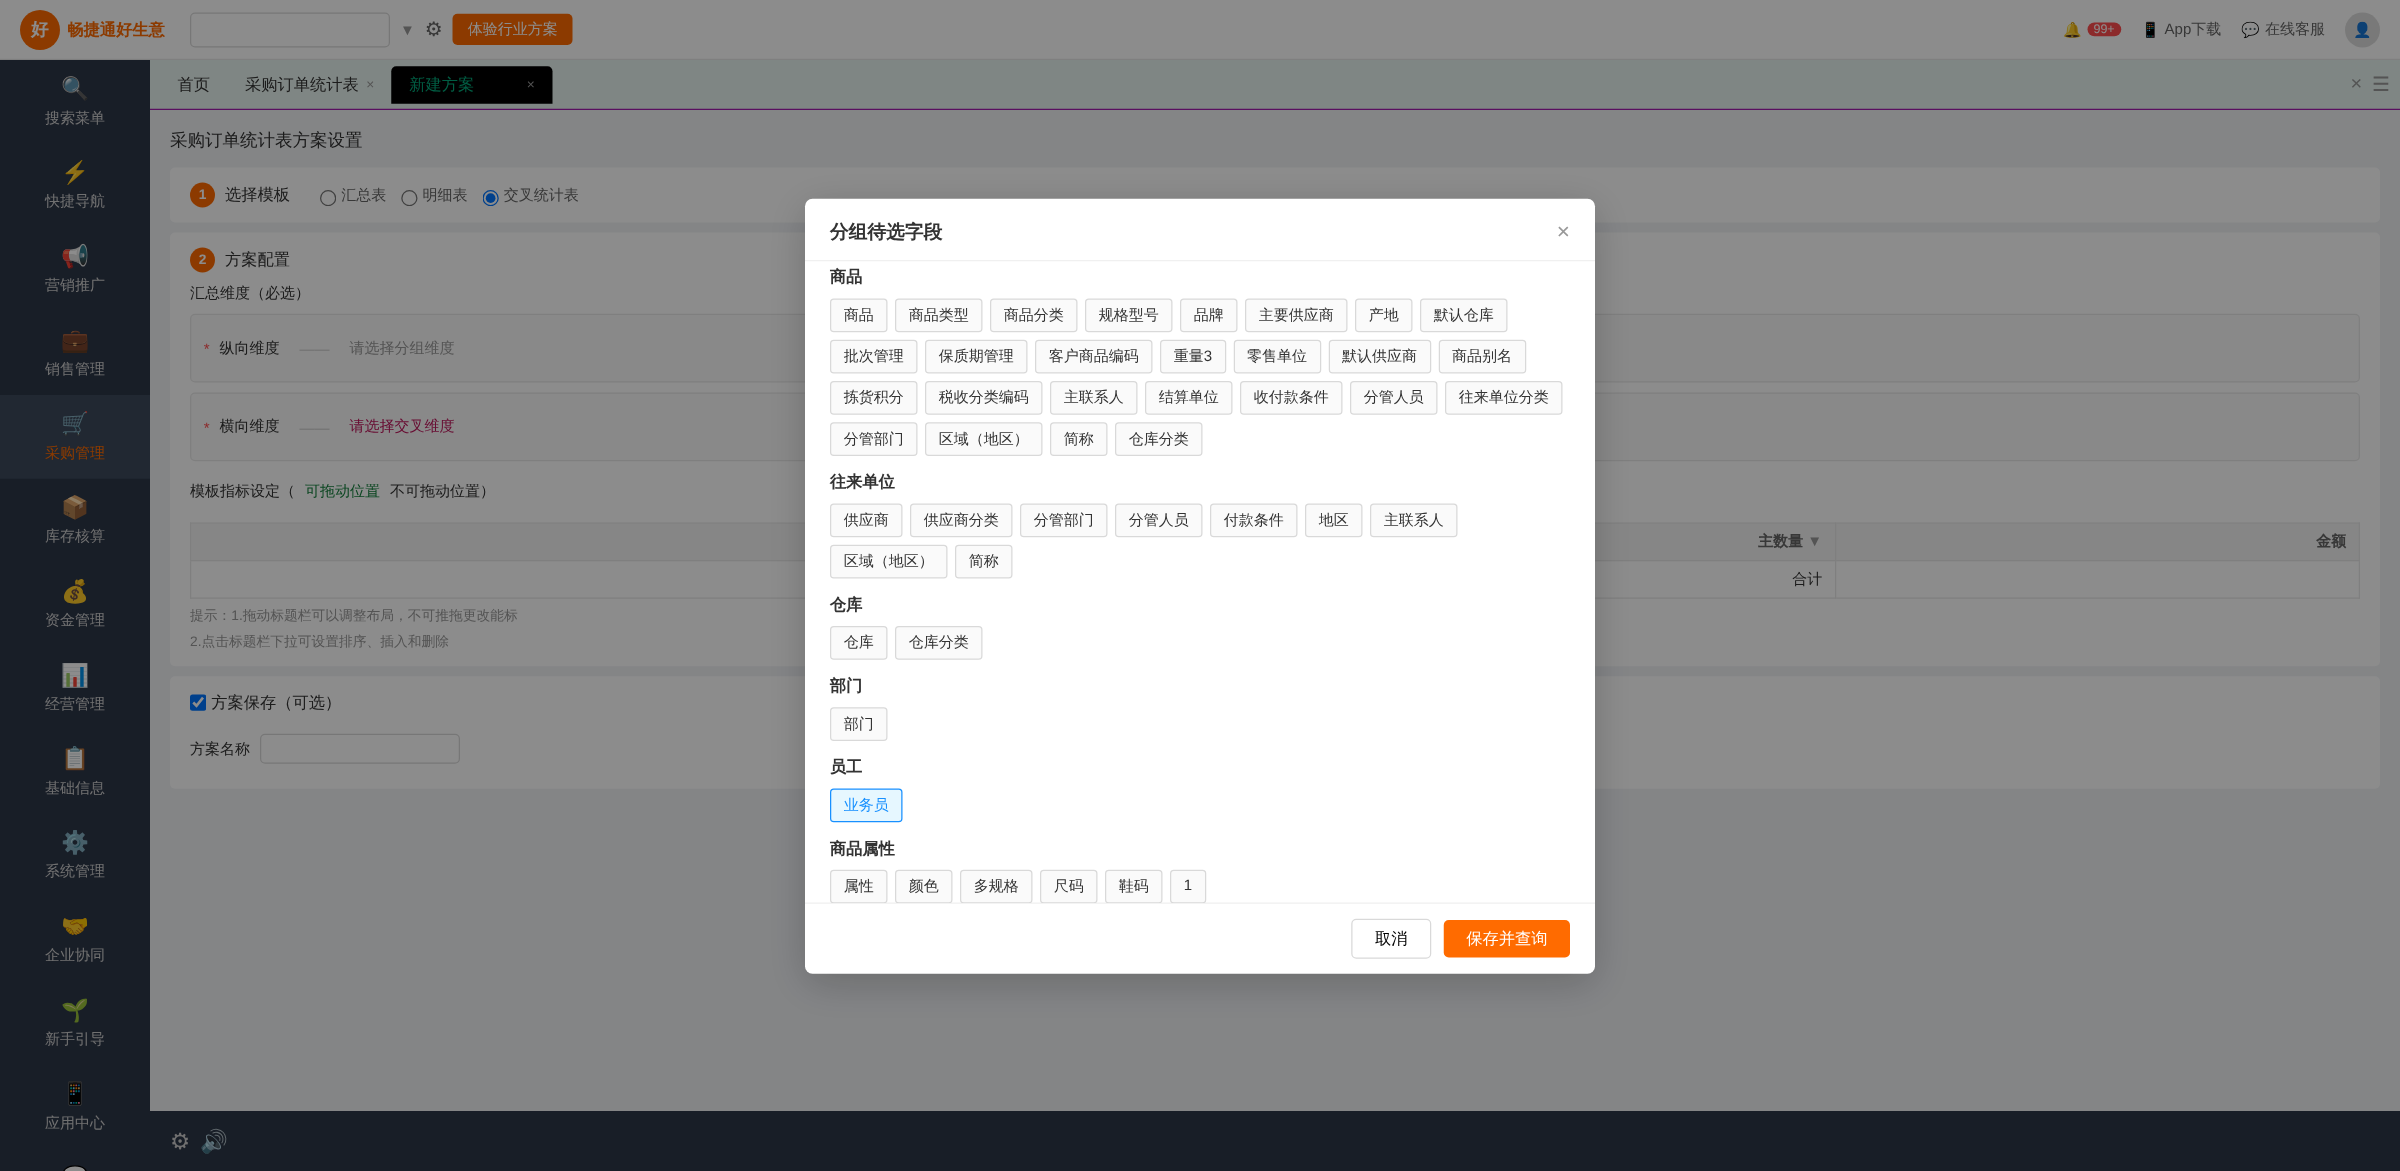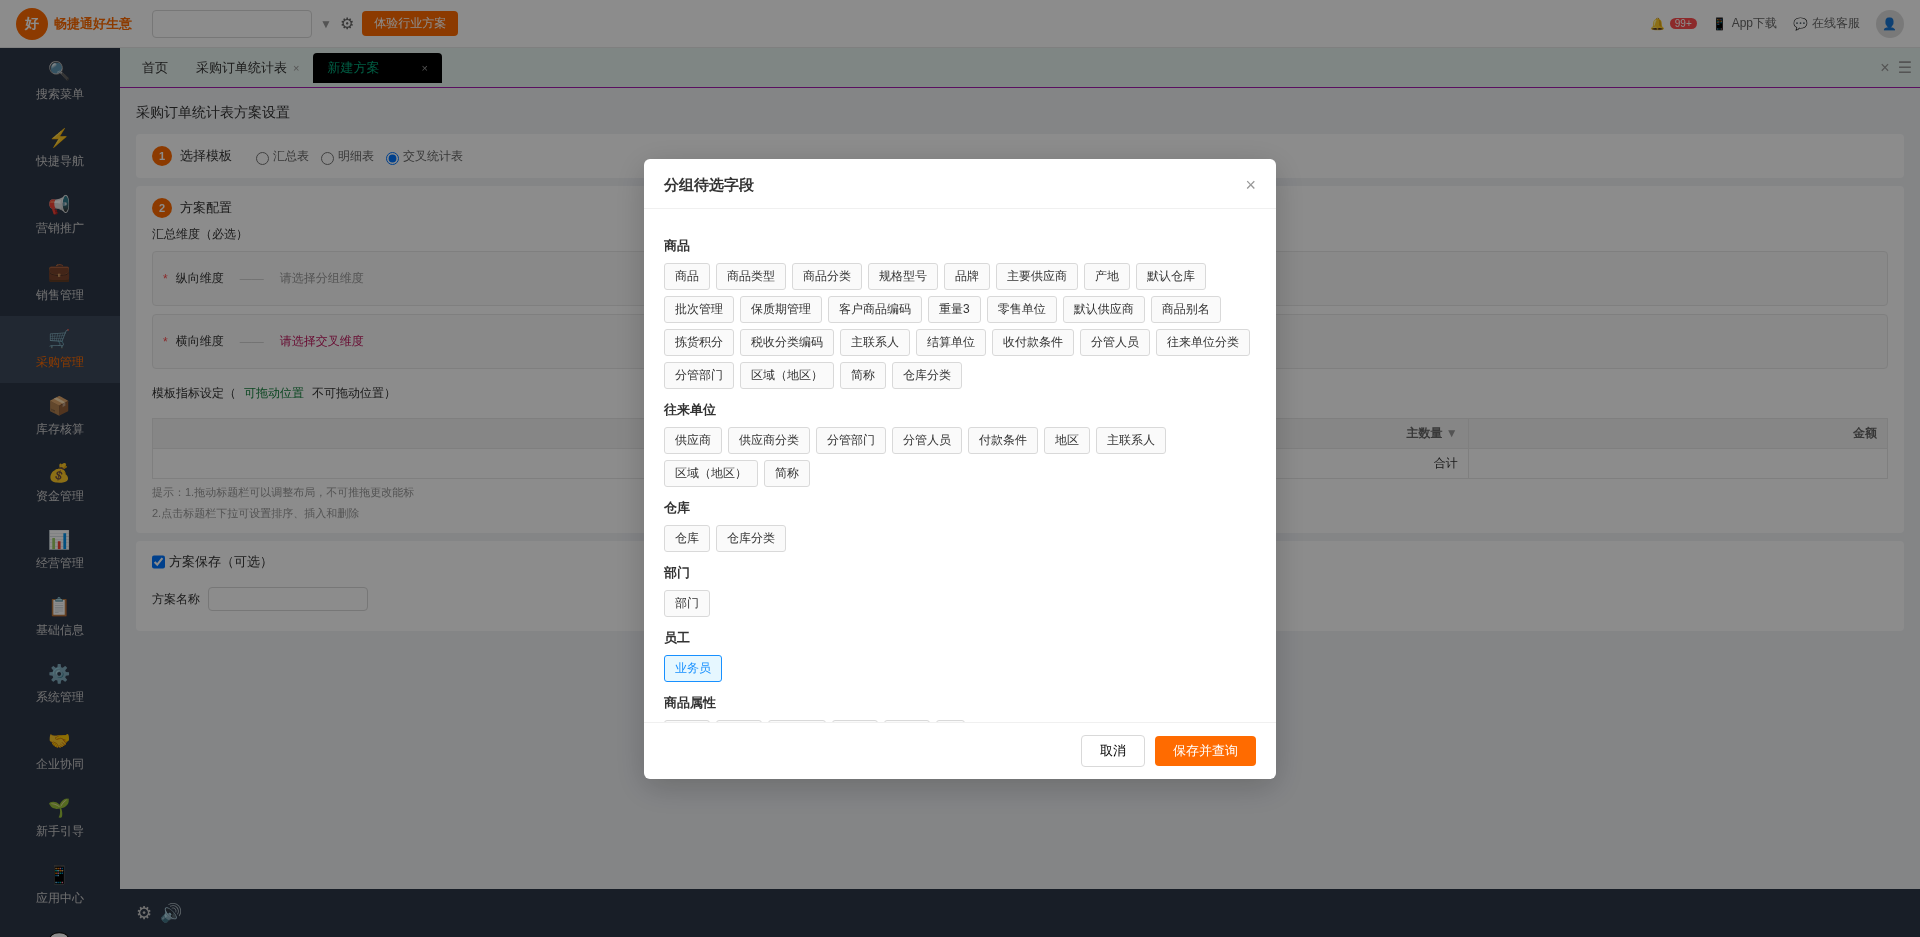--- a/index.html
+++ b/index.html
@@ -155,21 +155,21 @@
     .modal-header {
       display: flex; align-items: center; justify-content: space-between;
       padding: 16px 20px 12px;
       border-bottom: 1px solid #f0f0f0;
       font-size: 15px; font-weight: bold; color: #333;
     }
     .modal-close {
       background: none; border: none; font-size: 18px; color: #999; cursor: pointer;
     }
     .modal-body {
-      flex: 1; overflow-y: auto; padding: 28px 20px;
+      flex: 1; overflow-y: auto; padding: 4px 20px;
     }
     .modal-footer {
       display: flex; justify-content: flex-end; align-items: center;
       padding: 12px 20px; border-top: 1px solid #f0f0f0; gap: 10px;
     }
     .btn-cancel {
       background: #fff; border: 1px solid #d9d9d9; border-radius: 4px;
       padding: 6px 18px; font-size: 13px; cursor: pointer; color: #000000;
     }
     .btn-primary {

